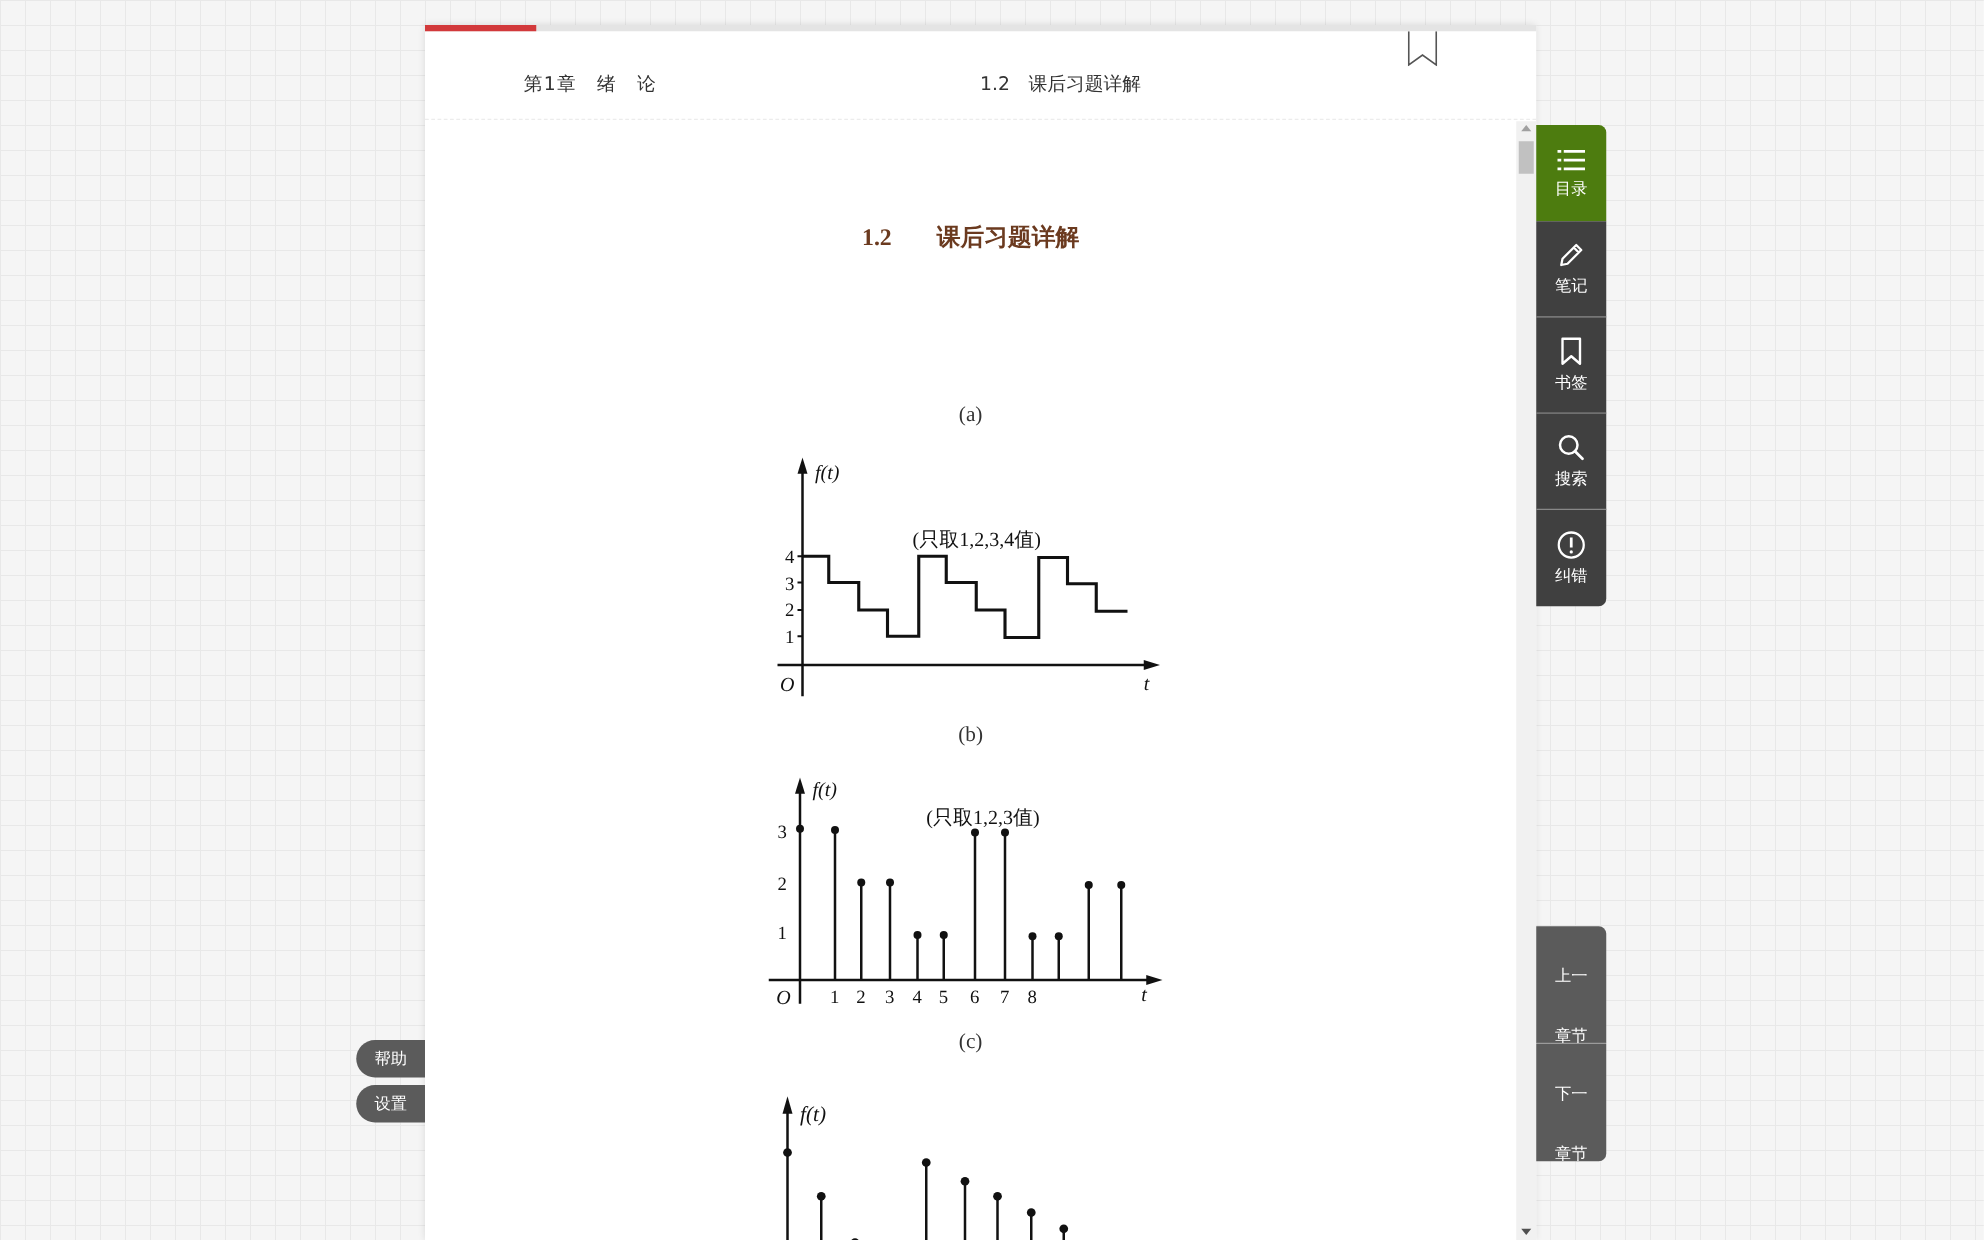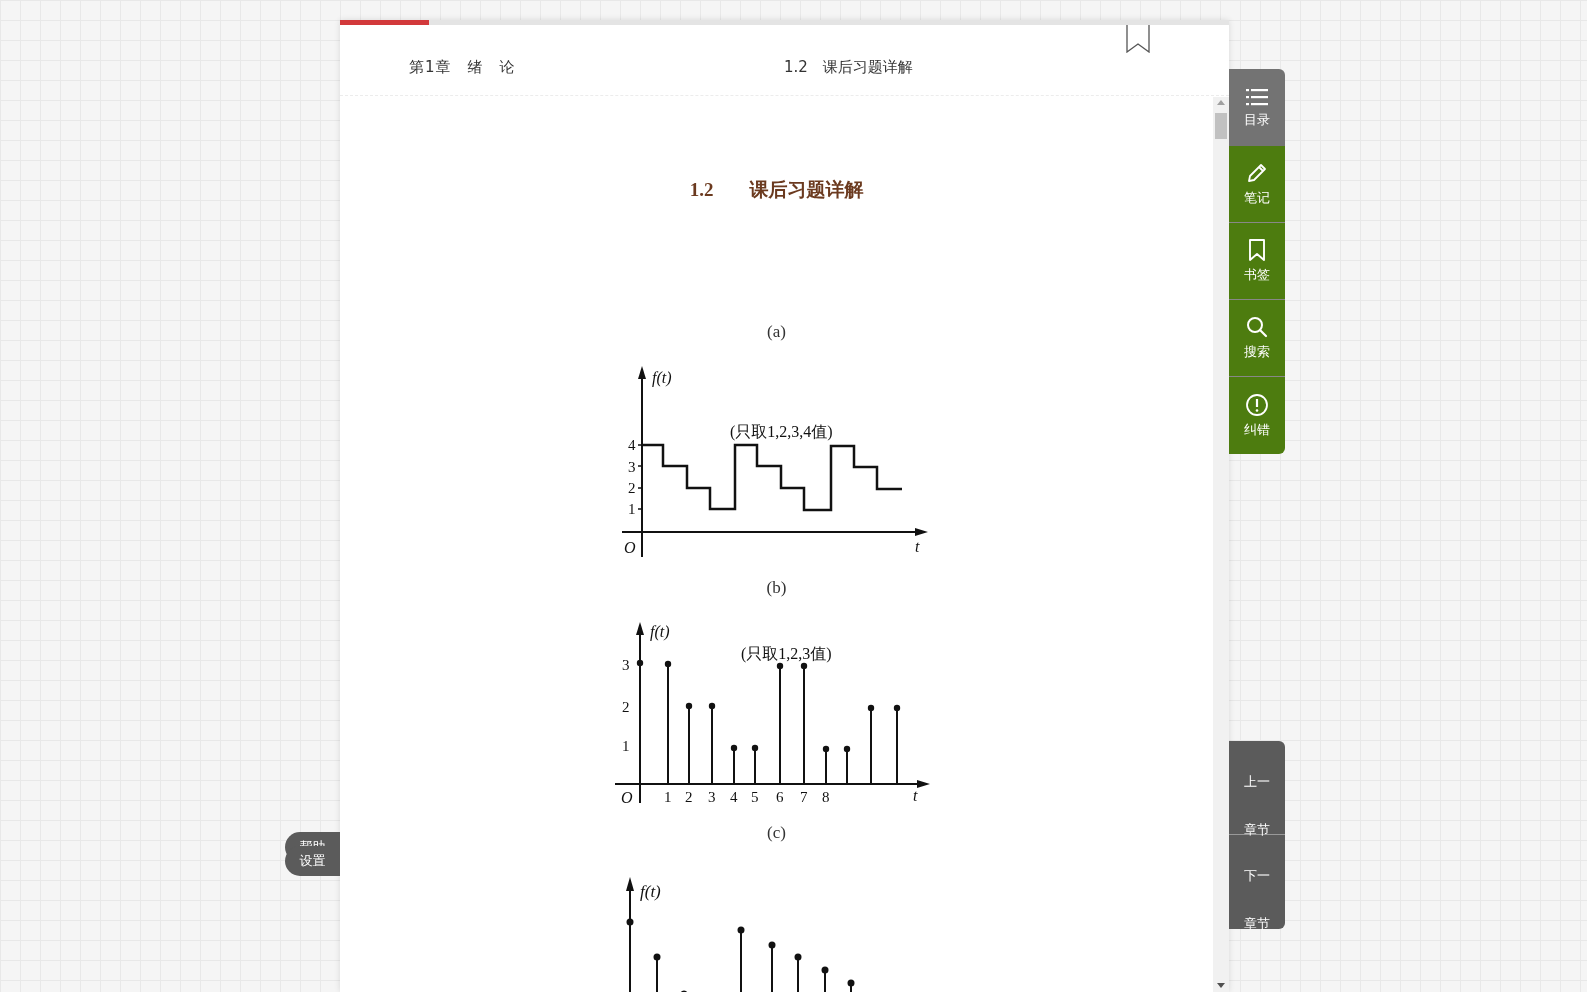--- a/index.html
+++ b/index.html
@@ -24,21 +24,21 @@
     position: absolute; left: 0; top: 0; width: 89px; height: 5px; background: #d2393b;
   }
   .bookmark-ribbon {
     position: absolute; left: 786px; top: 5px; width: 24px; height: 28px;
   }
   .page-header {
     position: absolute; left: 0; top: 5px; width: 889px; height: 71px;
     border-bottom: 1px dashed #ececec;
   }
   .hdr-chapter {
-    position: absolute; left: 69px; top: 33px; font-size: 15px; color: #333;
+    position: absolute; left: 79px; top: 33px; font-size: 15px; color: #333;
     font-family: "DejaVu Sans", sans-serif; letter-spacing: 1px;
   }
   .hdr-section {
     position: absolute; left: 444px; top: 33px; font-size: 15px; color: #333;
     font-family: "DejaVu Sans", sans-serif;
   }
   .content {
     position: absolute; left: 0; top: 77px; width: 873px; height: 895px; overflow: hidden;
   }
   .scrollbar {
@@ -68,26 +68,26 @@
   }
   .question .qnum { font-family: "Liberation Serif", serif; margin-right: 16px; }
   .fig-caption {
     position: absolute; left: 0; width: 873px; text-align: center;
     font-family: "Liberation Serif", serif; font-size: 17px; color: #333;
   }
   .chart { position: absolute; }
   .chart text { font-family: "Liberation Serif", serif; fill: #111; }
   .side-tools { position: absolute; left: 1229px; top: 69px; width: 56px; }
   .tool-btn {
-    width: 56px; height: 77px; background: #4d7c0f; color: #fff;
+    width: 56px; height: 77px; background: #404040; color: #fff;
     display: flex; flex-direction: column; align-items: center; justify-content: center;
     border-bottom: 1px solid #888; font-size: 13px; cursor: pointer;
     font-family: "DejaVu Sans", sans-serif;
   }
-  .tool-btn.active { background: #737373; border-radius: 0 6px 0 0; border-bottom: none; }
+  .tool-btn.active { background: #4d7c0f; border-radius: 0 6px 0 0; border-bottom: none; margin-top: 31px; }
   .tool-btn:last-child { border-radius: 0 0 6px 0; border-bottom: none; text-align: right; }
   .tool-btn svg { margin-bottom: 4px; }
   .nav-tools { position: absolute; left: 1229px; top: 741px; width: 56px; }
   .nav-btn {
     width: 56px; height: 94px; background: #5b5b5b; color: #fff;
     display: flex; flex-direction: column; align-items: center; justify-content: center;
     font-size: 13px; line-height: 16px; text-align: center; cursor: pointer;
     font-family: "DejaVu Sans", sans-serif;
     gap: 32px;
   }
@@ -286,13 +286,13 @@
     <svg width="26" height="26" viewBox="0 0 26 26">
       <circle cx="13" cy="13" r="11" fill="none" stroke="#fff" stroke-width="1.8"></circle>
       <path d="M7 13 H18 M14 8 L19 13 L14 18" fill="none" stroke="#fff" stroke-width="1.9" stroke-linecap="round" stroke-linejoin="round"></path>
     </svg>
     <span>下一</span>
     <span>章节</span>
   </div>
 </div>
 
 <div class="pill" style="top:832px">帮助</div>
-<div class="pill" style="top:846px">设置</div>
+<div class="pill" style="top:868px">设置</div>
 
 </body></html>

